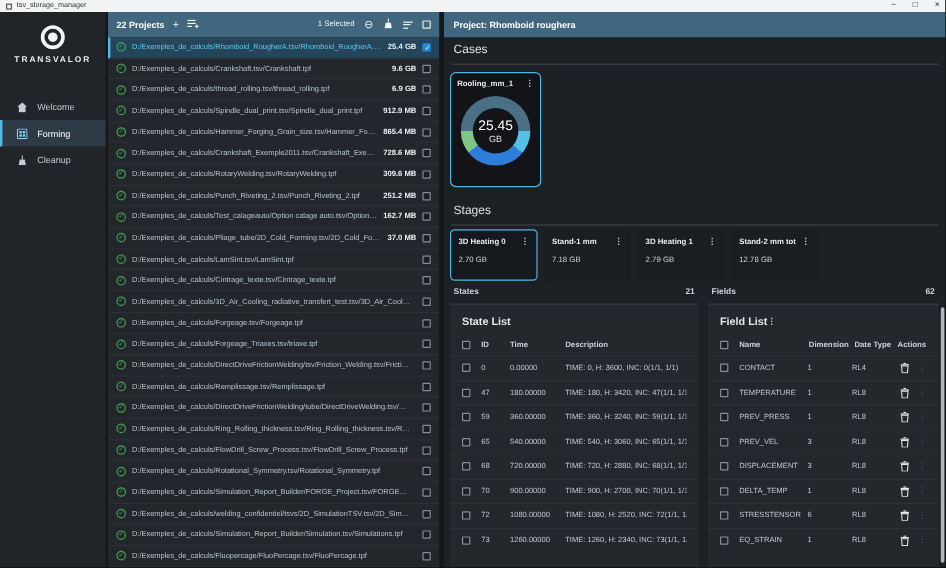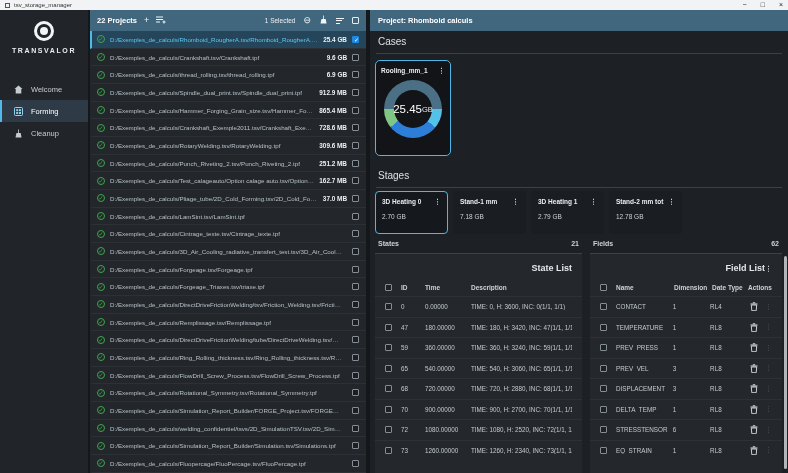--- a/index.html
+++ b/index.html
@@ -53,39 +53,39 @@
   .detail{position:absolute;left:370px;top:10px;right:0;bottom:0;background:#1d2125;}
   .dhead{position:absolute;top:0;left:0;right:0;height:21px;background:#41677e;color:#fff;font-size:7.5px;font-weight:bold;display:flex;align-items:center;padding:0 8px;}
   .sec-title{position:absolute;left:8px;color:#dde1e4;font-size:10px;}
   .sep{position:absolute;left:6px;right:6px;height:1px;background:#3b4147;}
   .kebab{color:#cdd3d8;font-size:7px;line-height:7px;}
 
   .case{position:absolute;left:5px;top:50px;width:76px;height:96px;background:#121417;border:1px solid transparent;border-radius:5px;padding:6px 5px;}
   .case.sel{border-color:#4fb6e6;}
   .card-top{display:flex;justify-content:space-between;align-items:flex-start;color:#e9edf0;font-size:6.5px;font-weight:bold;}
   .donut{width:58px;height:58px;border-radius:50%;margin:6px auto 0;position:relative;}
-  .hole{position:absolute;inset:10px;background:#121417;border-radius:50%;display:flex;flex-direction:row;align-items:center;justify-content:center;color:#fff;}
+  .hole{position:absolute;inset:10px;background:#121417;border-radius:50%;display:flex;flex-direction:column;align-items:center;justify-content:center;color:#fff;}
   .hole .val{font-size:11.5px;line-height:12px;}
   .hole .unit{font-size:7.5px;color:#e4e8eb;}
 
   .stages-row{position:absolute;left:5px;top:181px;right:8px;display:flex;gap:5px;}
   .stage{width:73px;height:43px;background:#1a1d21;border:1px solid transparent;border-radius:4px;padding:6px 6px;flex:none;}
   .stage.sel{border-color:#4fb6e6;background:#15181c;}
   .stage-size{color:#ccd2d7;font-size:6.5px;margin-top:8px;}
 
   .counters{position:absolute;left:5px;right:6px;top:227px;display:flex;gap:8px;}
   .counter{display:flex;justify-content:space-between;font-size:7px;font-weight:bold;color:#ccd2d7;border-bottom:1px solid #3b4147;padding:3px 3px 6px;}
   .counter.state-c{width:207px;flex:none;}
   .counter.field-c{flex:1;}
 
   .tables{position:absolute;left:5px;right:6px;top:244px;bottom:0;display:flex;gap:8px;}
   .tpanel{background:#24282d;position:relative;overflow:hidden;}
   .tpanel.state{width:207px;flex:none;}
   .tpanel.field{flex:1;}
-  .tp-title{font-size:9px;font-weight:bold;color:#e3e7ea;padding:9px 10px 7px;display:flex;justify-content:flex-end;align-items:center;}
+  .tp-title{font-size:9px;font-weight:bold;color:#e3e7ea;padding:9px 10px 7px;display:flex;justify-content:flex-start;align-items:center;}
   .thead{display:flex;align-items:center;padding:4px 10px 5px;font-size:6.5px;font-weight:bold;color:#ccd2d7;}
   .trow{display:flex;align-items:center;height:20.5px;padding:0 10px;border-top:1px solid #2d3237;font-size:6.3px;color:#c3cad0;}
   .tcb{width:7px;height:7px;border:1px solid #868e94;border-radius:1px;flex:none;background:#1e2125;margin-right:9px;}
   .c-id{width:24px;}  .c-time{width:46px;}  .c-desc{flex:1;white-space:nowrap;overflow:hidden;}
   .c-name{width:58px;white-space:nowrap;overflow:hidden;}  .c-dim{width:38px;}  .c-type{width:36px;}
   .c-act{width:18px;display:flex;justify-content:center;}
   .rowkebab{color:#585f66;font-size:7px;margin-left:2px;}
   .trash{display:block;}
 
   .vscroll{position:absolute;right:1px;top:256px;bottom:4px;width:3px;background:#b2b6ba;border-radius:2px;}
@@ -323,21 +323,21 @@
           <span class="okicon">✓</span>
           <span class="ppath">D:/Exemples_de_calculs/Fluopercage/FluoPercage.tsv/FluoPercage.tpf</span>
           <span class="psize"></span>
           <span class="cb"></span>
         </div>
       </div>
   </section>
 
   <section class="detail">
     <header class="dhead">
-      <span>Project: Rhomboid calculs</span>
+      <span>Project: Rhomboid roughera</span>
     </header>
 
     <div class="sec-title" style="top:26px">Cases</div>
     <div class="sep" style="top:43px"></div>
 
     <div>
 
     <div class="case sel">
           <div class="card-top">
             <span>Rooling_mm_1</span>

